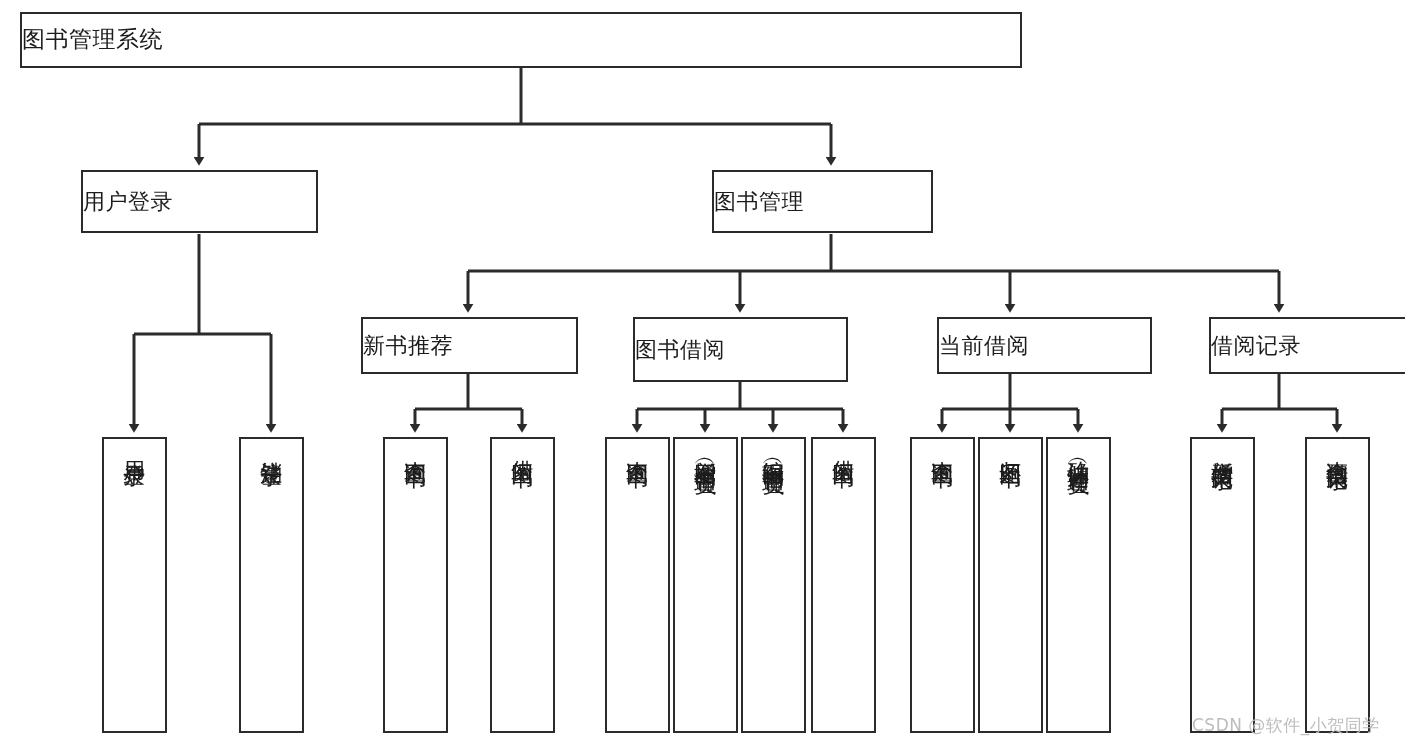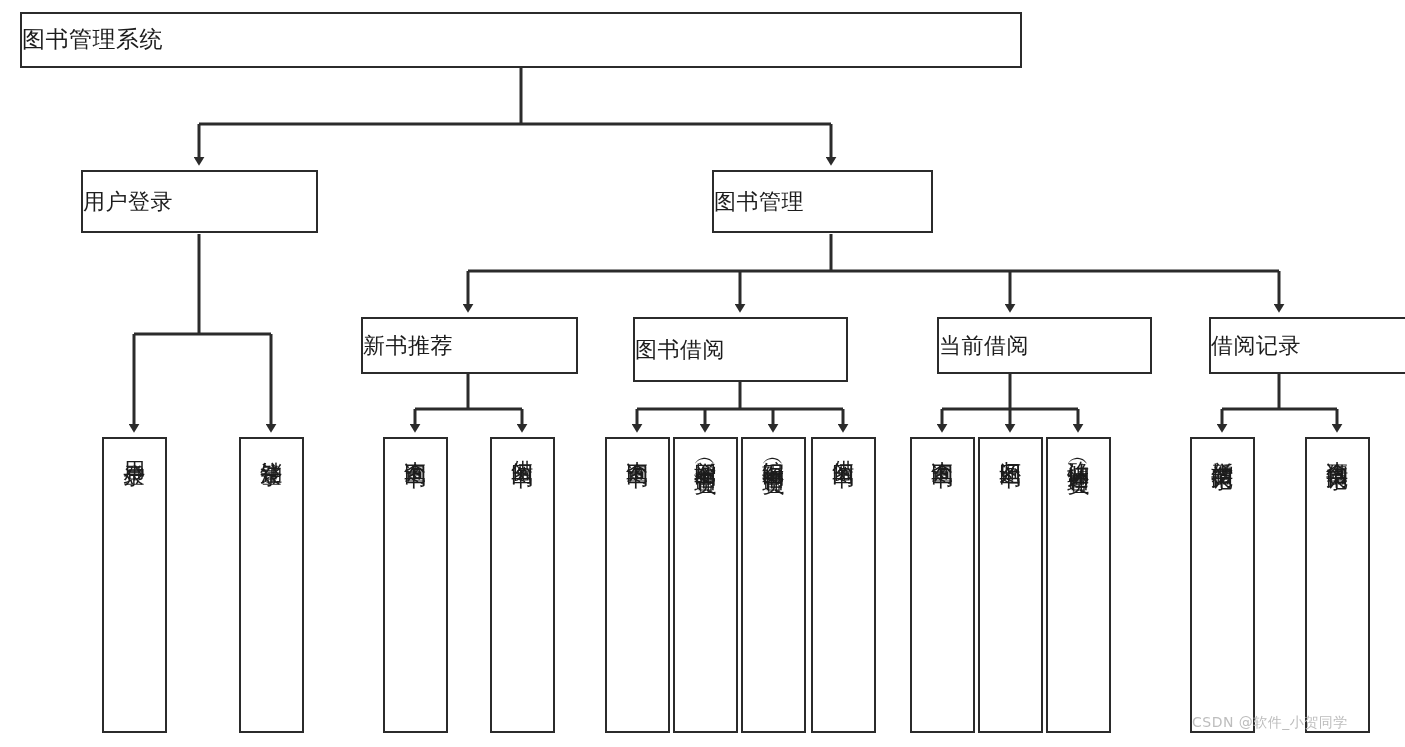--- a/index.html
+++ b/index.html
@@ -59,21 +59,21 @@
   .node.v .label {
     writing-mode: vertical-rl;
     text-orientation: upright;
     font-size: 22px;
     line-height: 1.25;
     letter-spacing: 2px;
     margin: 0 auto;
   }
   .watermark {
     position: absolute;
-    font-size: 14px;
+    font-size: 17px;
     color: #bdbdbd;
     letter-spacing: 0.5px;
     white-space: nowrap;
     user-select: none;
   }
 </style>
 </head>
 <body>
 
 <div id="diagram">

